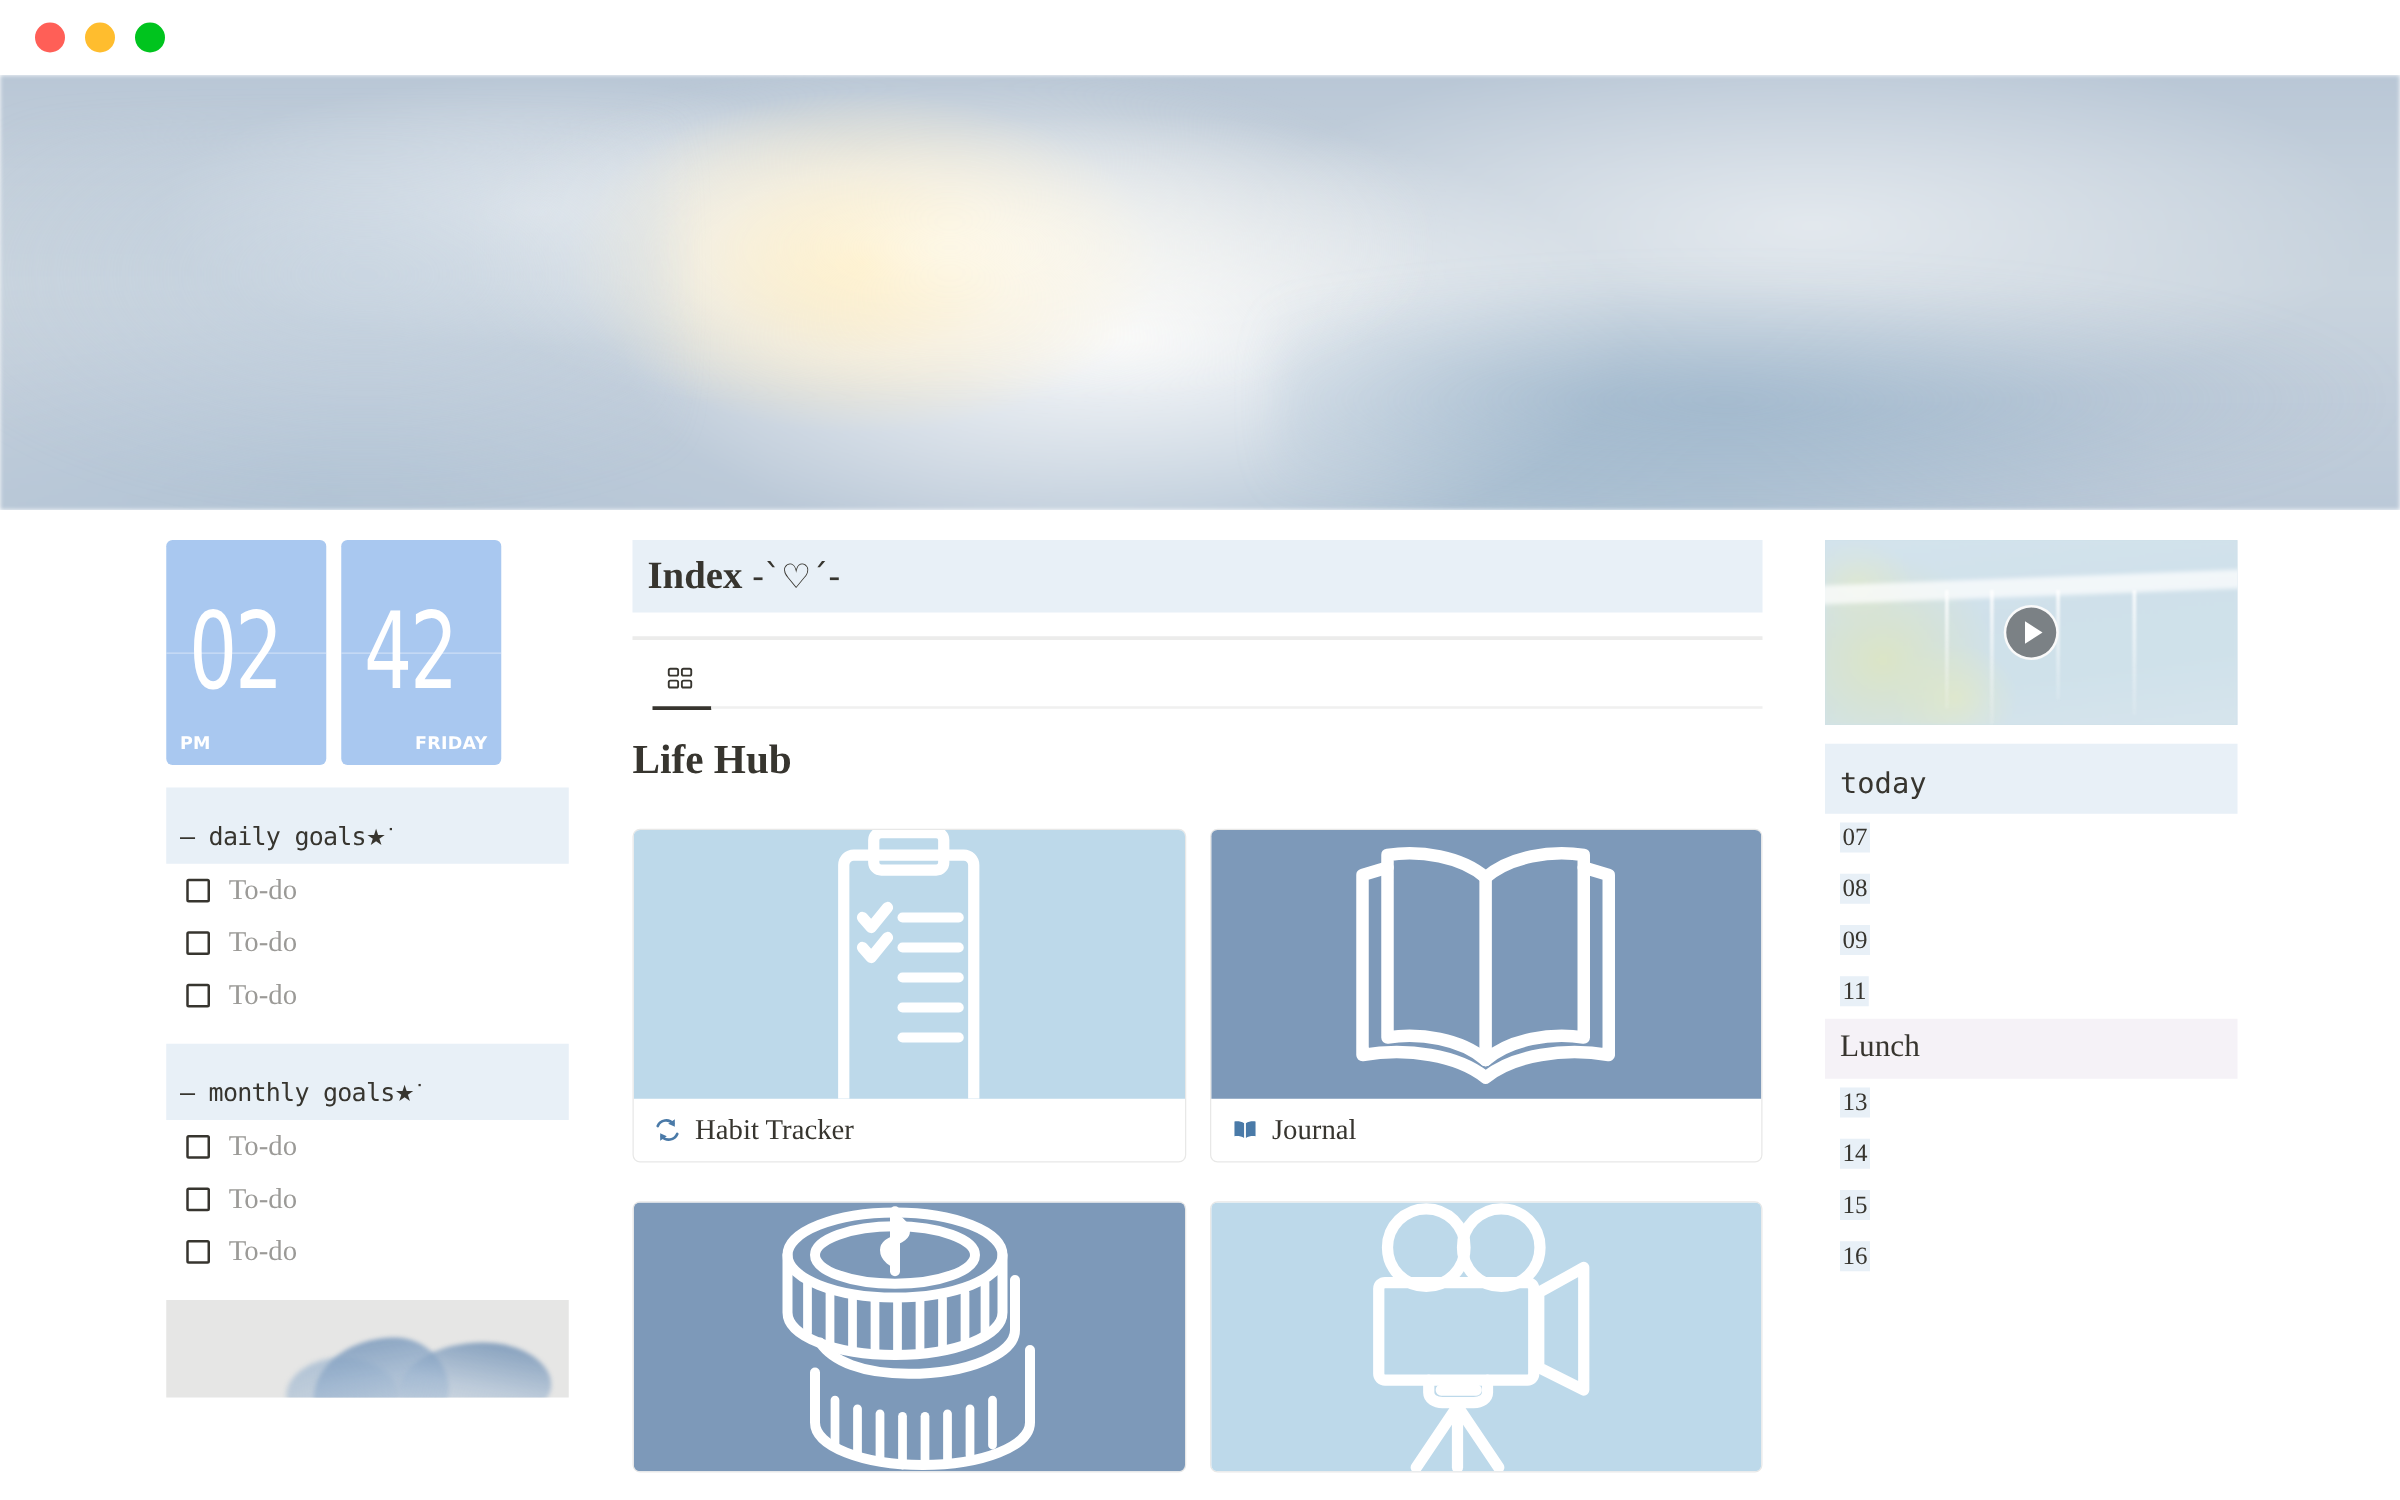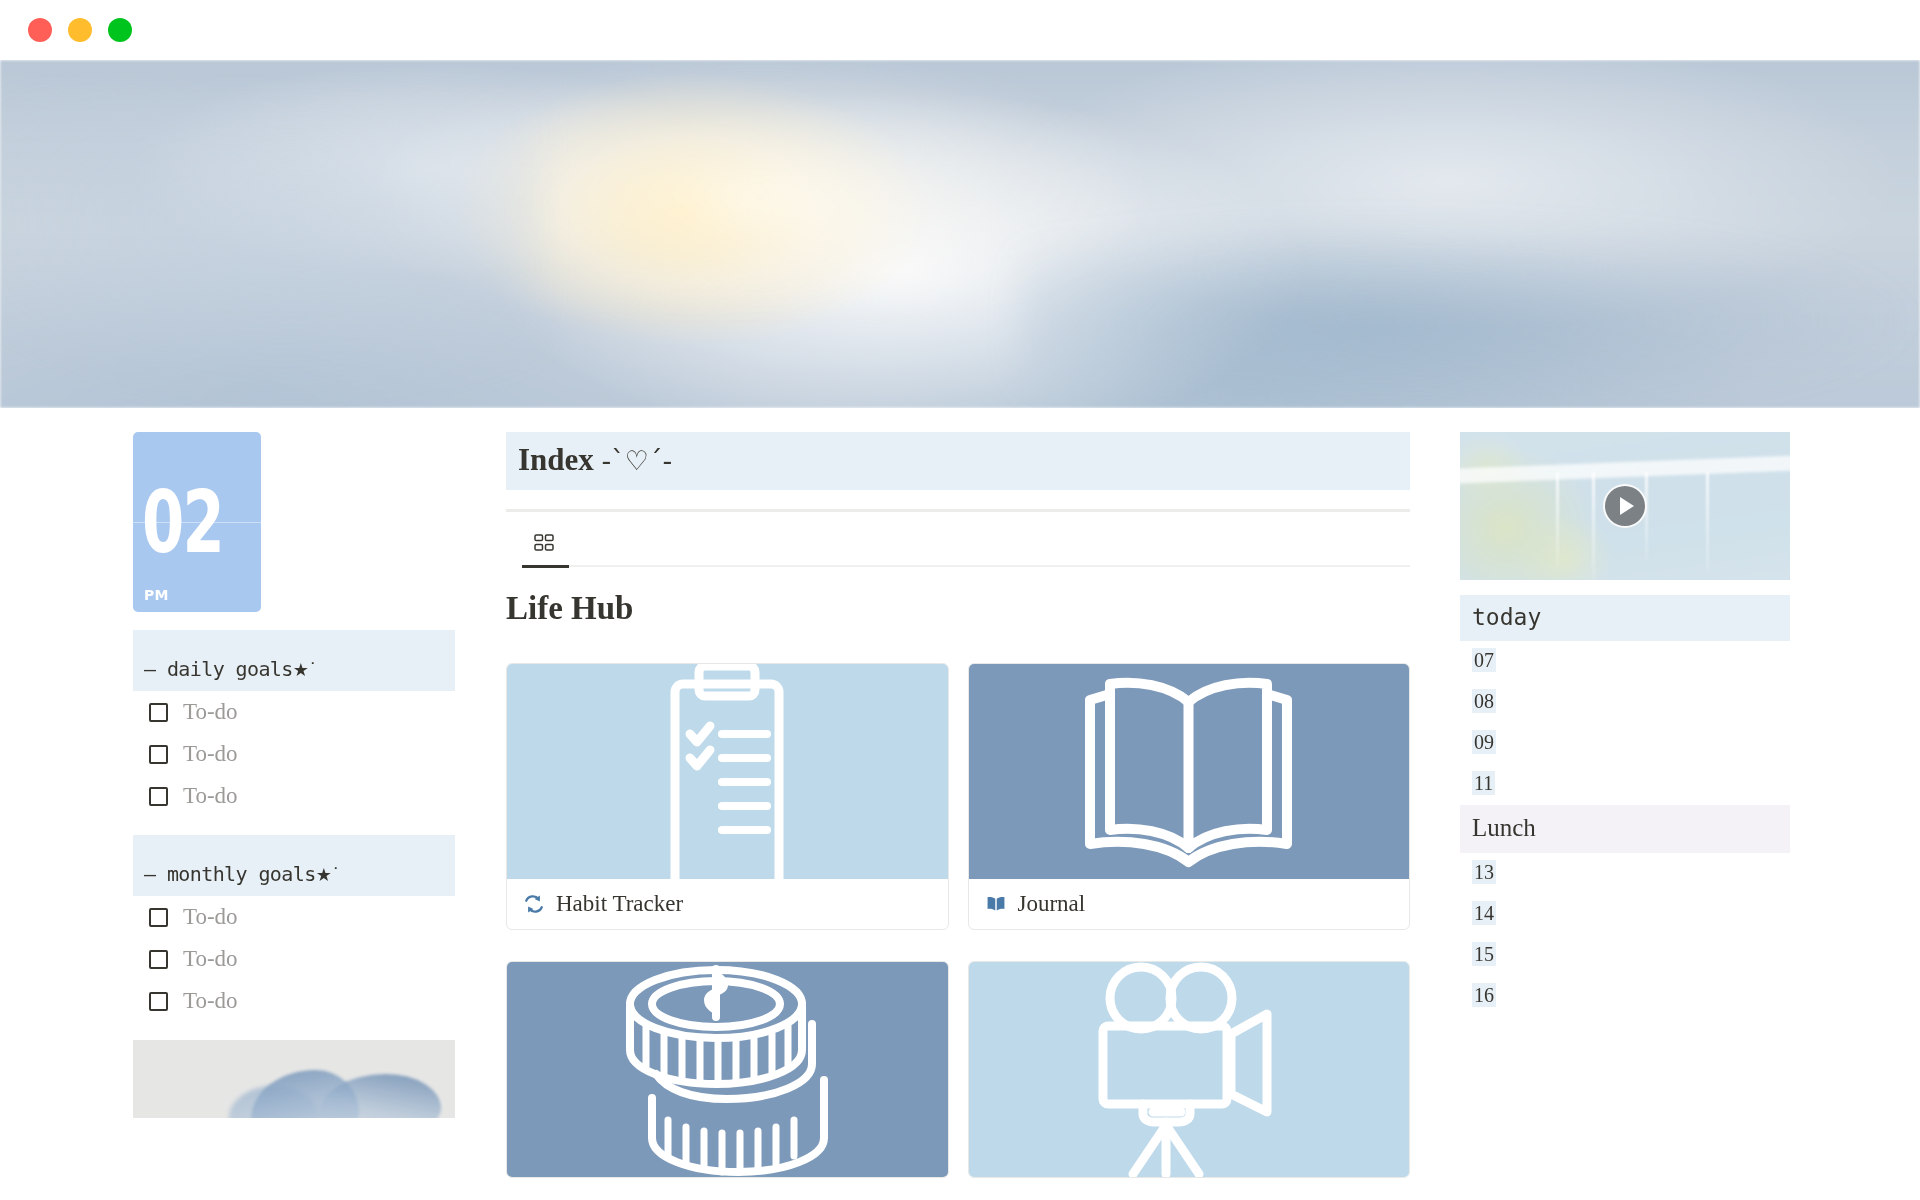--- a/index.html
+++ b/index.html
@@ -102,22 +102,23 @@
     border-radius: 5px;
     overflow: hidden;
   }
   .flip-card .mid-line {
     position: absolute; left: 0; right: 0; top: 50%;
     height: 1px; background: rgba(255,255,255,.42);
   }
   .flip-card .digits {
     position: absolute; left: 0; right: 18px; top: 50%;
     transform: translateY(-50%);
+    text-align: center;
     font-family: "DejaVu Sans", sans-serif;
-    font-weight: 700;
+    font-weight: 400;
     font-size: 74px;
     color: #ffffff;
     letter-spacing: -2px;
     line-height: 1;
     transform-origin: center;
   }
   .flip-card .digits span { display: inline-block; transform: scaleX(.82) scaleY(1.15); }
   .flip-card .corner {
     position: absolute; bottom: 9px;
     font-family: "DejaVu Sans", sans-serif;
@@ -299,21 +300,21 @@
     width: 0; height: 0;
     border-left: 14px solid #ffffff;
     border-top: 9px solid transparent;
     border-bottom: 9px solid transparent;
     margin-left: 4px;
   }
 
   #today-header {
     margin-top: 15px;
     background: #e8f0f7;
-    padding: 9px 12px 11px 12px;
+    padding: 19px 12px 11px 12px;
     font-family: "DejaVu Sans Mono", monospace;
     font-size: 23px;
     color: #37352f;
   }
 
   .sched-row {
     padding: 8px 0 10px 12px;
     font-family: "Liberation Serif", serif;
     font-size: 20px;
     color: #37352f;
@@ -347,20 +348,25 @@
 
   <div id="columns">
 
     <div id="left-col">
 
       <div id="flip-clock">
         <div class="flip-card">
           <div class="mid-line"></div>
           <div class="digits"><span>02</span></div>
           <div class="corner left">PM</div>
+        </div>
+        <div class="flip-card">
+          <div class="mid-line"></div>
+          <div class="digits"><span>42</span></div>
+          <div class="corner right">FRIDAY</div>
         </div>
       </div>
 
       <div class="goal-header">
         <span>— daily goals</span><span class="star">★˙</span>
       </div>
 
       <div>
         <div class="todo-row">
           <span class="todo-box"></span>

